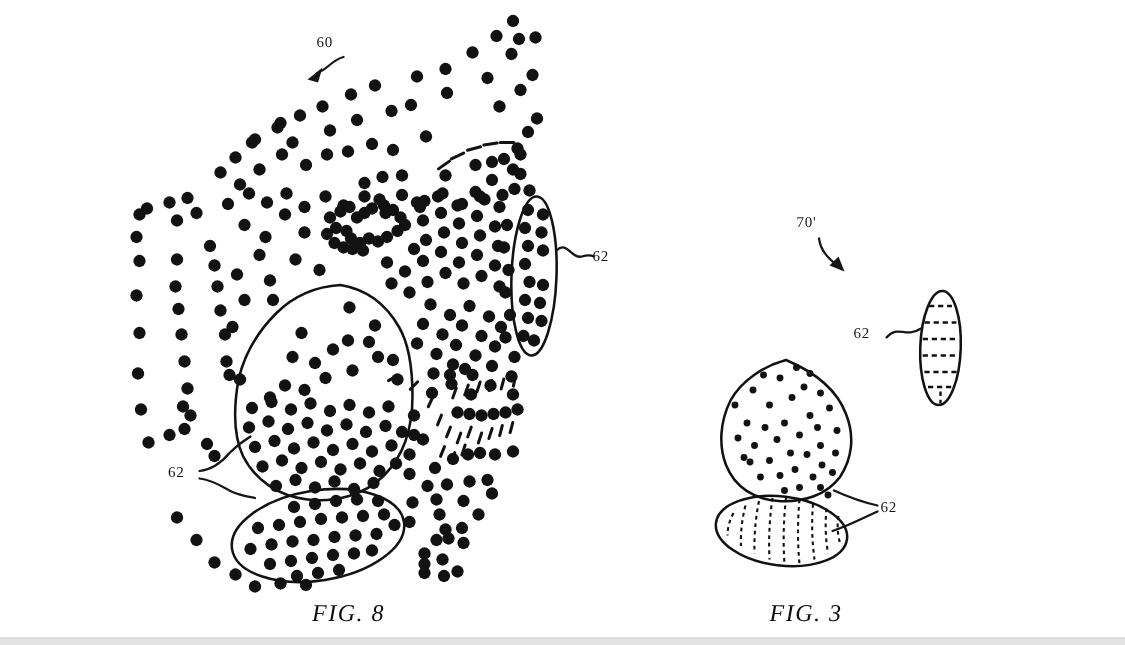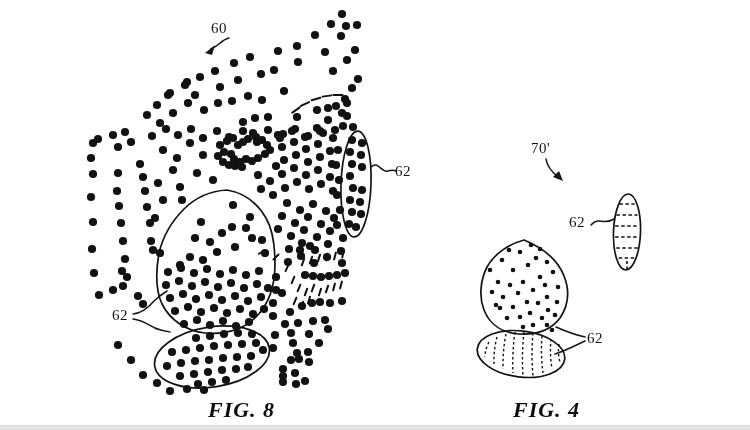--- a/index.html
+++ b/index.html
@@ -4,26 +4,26 @@
 <style>
   html,body{margin:0;padding:0;}
   body{
     width:750px;height:430px;position:relative;overflow:hidden;
     background:#ffffff;
     font-family:"Liberation Serif", serif;
   }
   .stage{position:absolute;inset:0;}
   svg{position:absolute;left:0;top:0;}
   .ref-label{
-    position:absolute;color:#161616;font-size:15px;line-height:15px;
+    position:absolute;color:#161616;font-size:10px;line-height:15px;
     letter-spacing:0.5px;user-select:none;white-space:nowrap;
   }
   .fig-caption{
-    position:absolute;color:#0d0d0d;font-size:22px;line-height:18px;
-    font-weight:bold;font-style:italic;letter-spacing:1px;white-space:nowrap;
+    position:absolute;color:#0d0d0d;font-size:16px;line-height:18px;
+    font-weight:normal;font-style:italic;letter-spacing:1px;white-space:nowrap;
   }
   #lbl-60      {left:211px;top:21px;}
   #lbl-62-right{left:395px;top:164px;}
   #lbl-62-left {left:112px;top:308px;}
   #lbl-60p     {left:531px;top:141px;}
   #lbl-62-cap  {left:569px;top:215px;}
   #lbl-62-bot  {left:587px;top:331px;}
   #cap-fig8    {left:208px;top:401px;}
   #cap-fig9    {left:513px;top:401px;}
   .footer-strip{
@@ -503,16 +503,16 @@
     </svg>
 
   <span id="lbl-60" class="ref-label">60</span>
   <span id="lbl-62-right" class="ref-label">62</span>
   <span id="lbl-62-left" class="ref-label">62</span>
   <span id="lbl-60p" class="ref-label">70'</span>
   <span id="lbl-62-cap" class="ref-label">62</span>
   <span id="lbl-62-bot" class="ref-label">62</span>
 
   <span id="cap-fig8" class="fig-caption">FIG. 8</span>
-  <span id="cap-fig9" class="fig-caption">FIG. 4</span>
+  <span id="cap-fig9" class="fig-caption">FIG. 3</span>
 
   <div class="footer-strip"></div>
 </div>
 
 </body></html>

